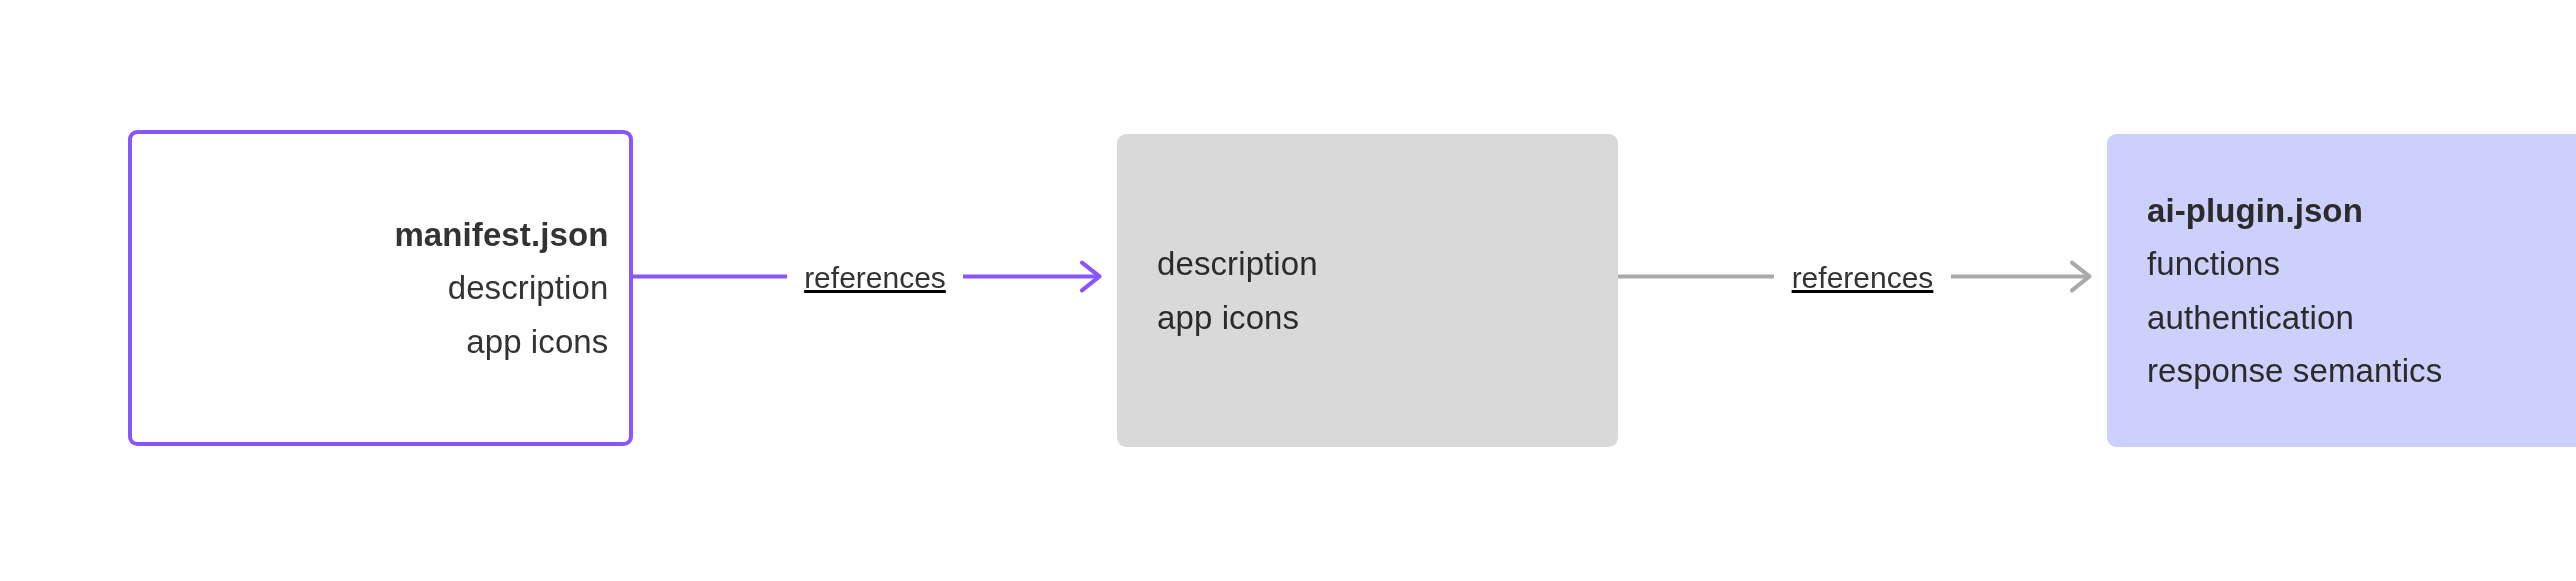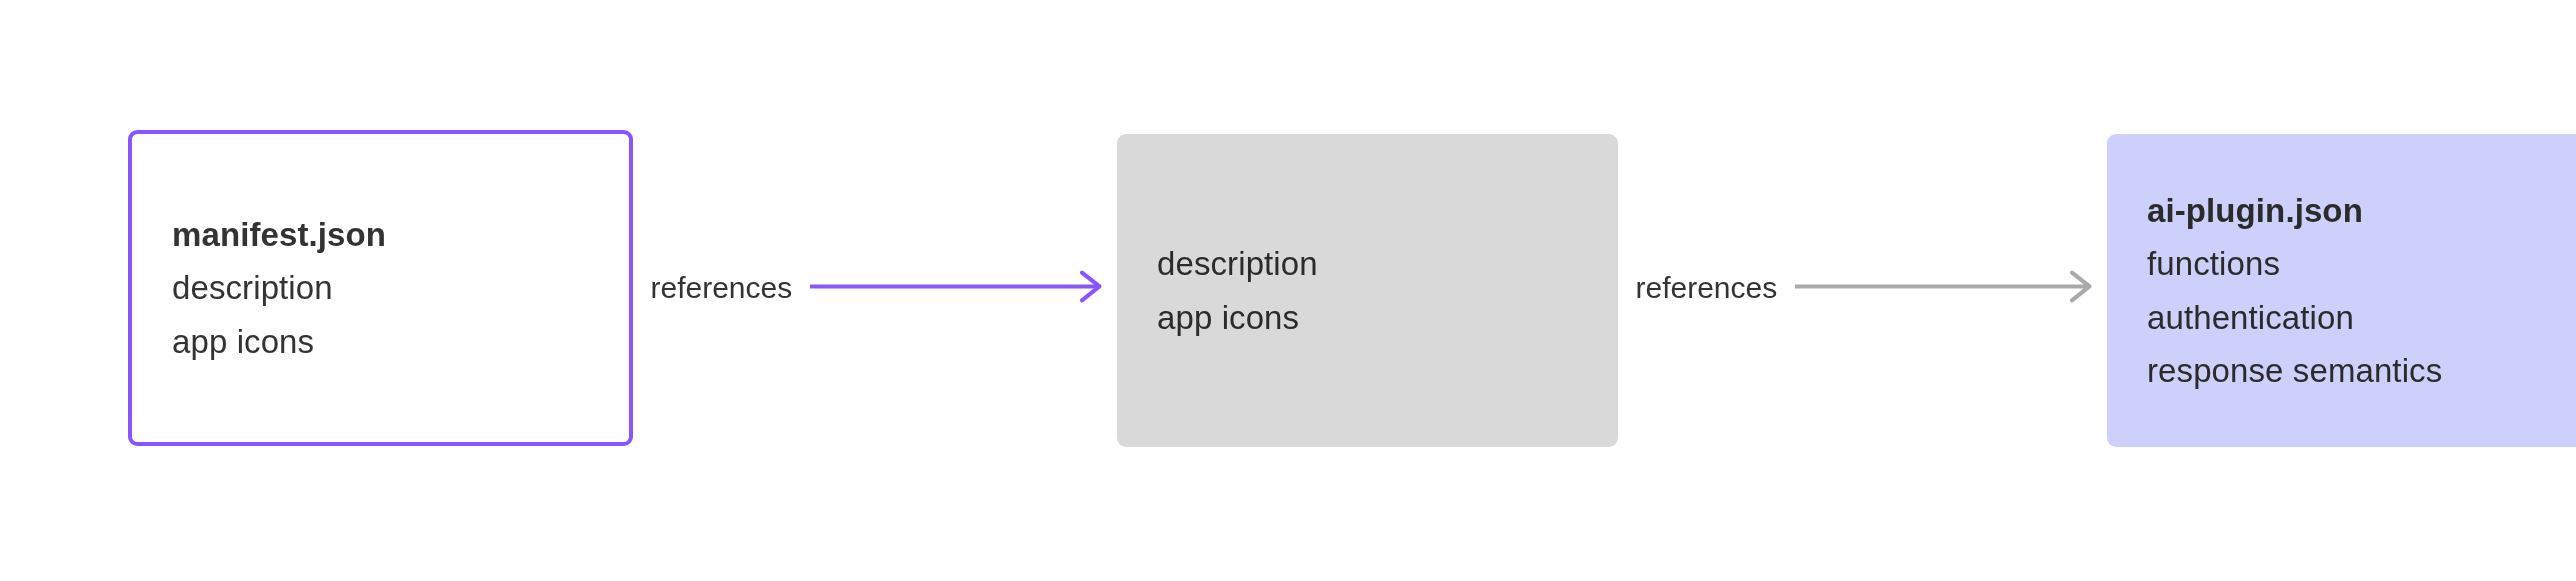--- a/index.html
+++ b/index.html
@@ -45,20 +45,21 @@
 
   
   #node-manifest {
     left: 128px;
     top: 130px;
     width: 505px;
     height: 316px;
     background: #ffffff;
     border: 4.6px solid #8855ff;
     color: #333333;
+    align-items: flex-end;
   }
 
   
   #node-declarative-agent {
     left: 1117px;
     top: 134px;
     width: 501px;
     height: 313px;
     background: #d9d9d9;
     color: #2b2b2b;
@@ -70,24 +71,26 @@
     top: 134px;
     width: 510px;
     height: 313px;
     background: #ccd0fa;
     color: #2b2b2b;
   }
 
   
   .edge {
     position: absolute;
-    top: 254px;
+    top: 244px;
     height: 67px;
     display: flex;
     align-items: center;
+    justify-content: center;
+    text-decoration: underline;
   }
   .edge svg {
     position: absolute;
     left: 0;
     top: 0;
   }
   .edge-label {
     position: relative;
     z-index: 2;
     background: #ffffff;

